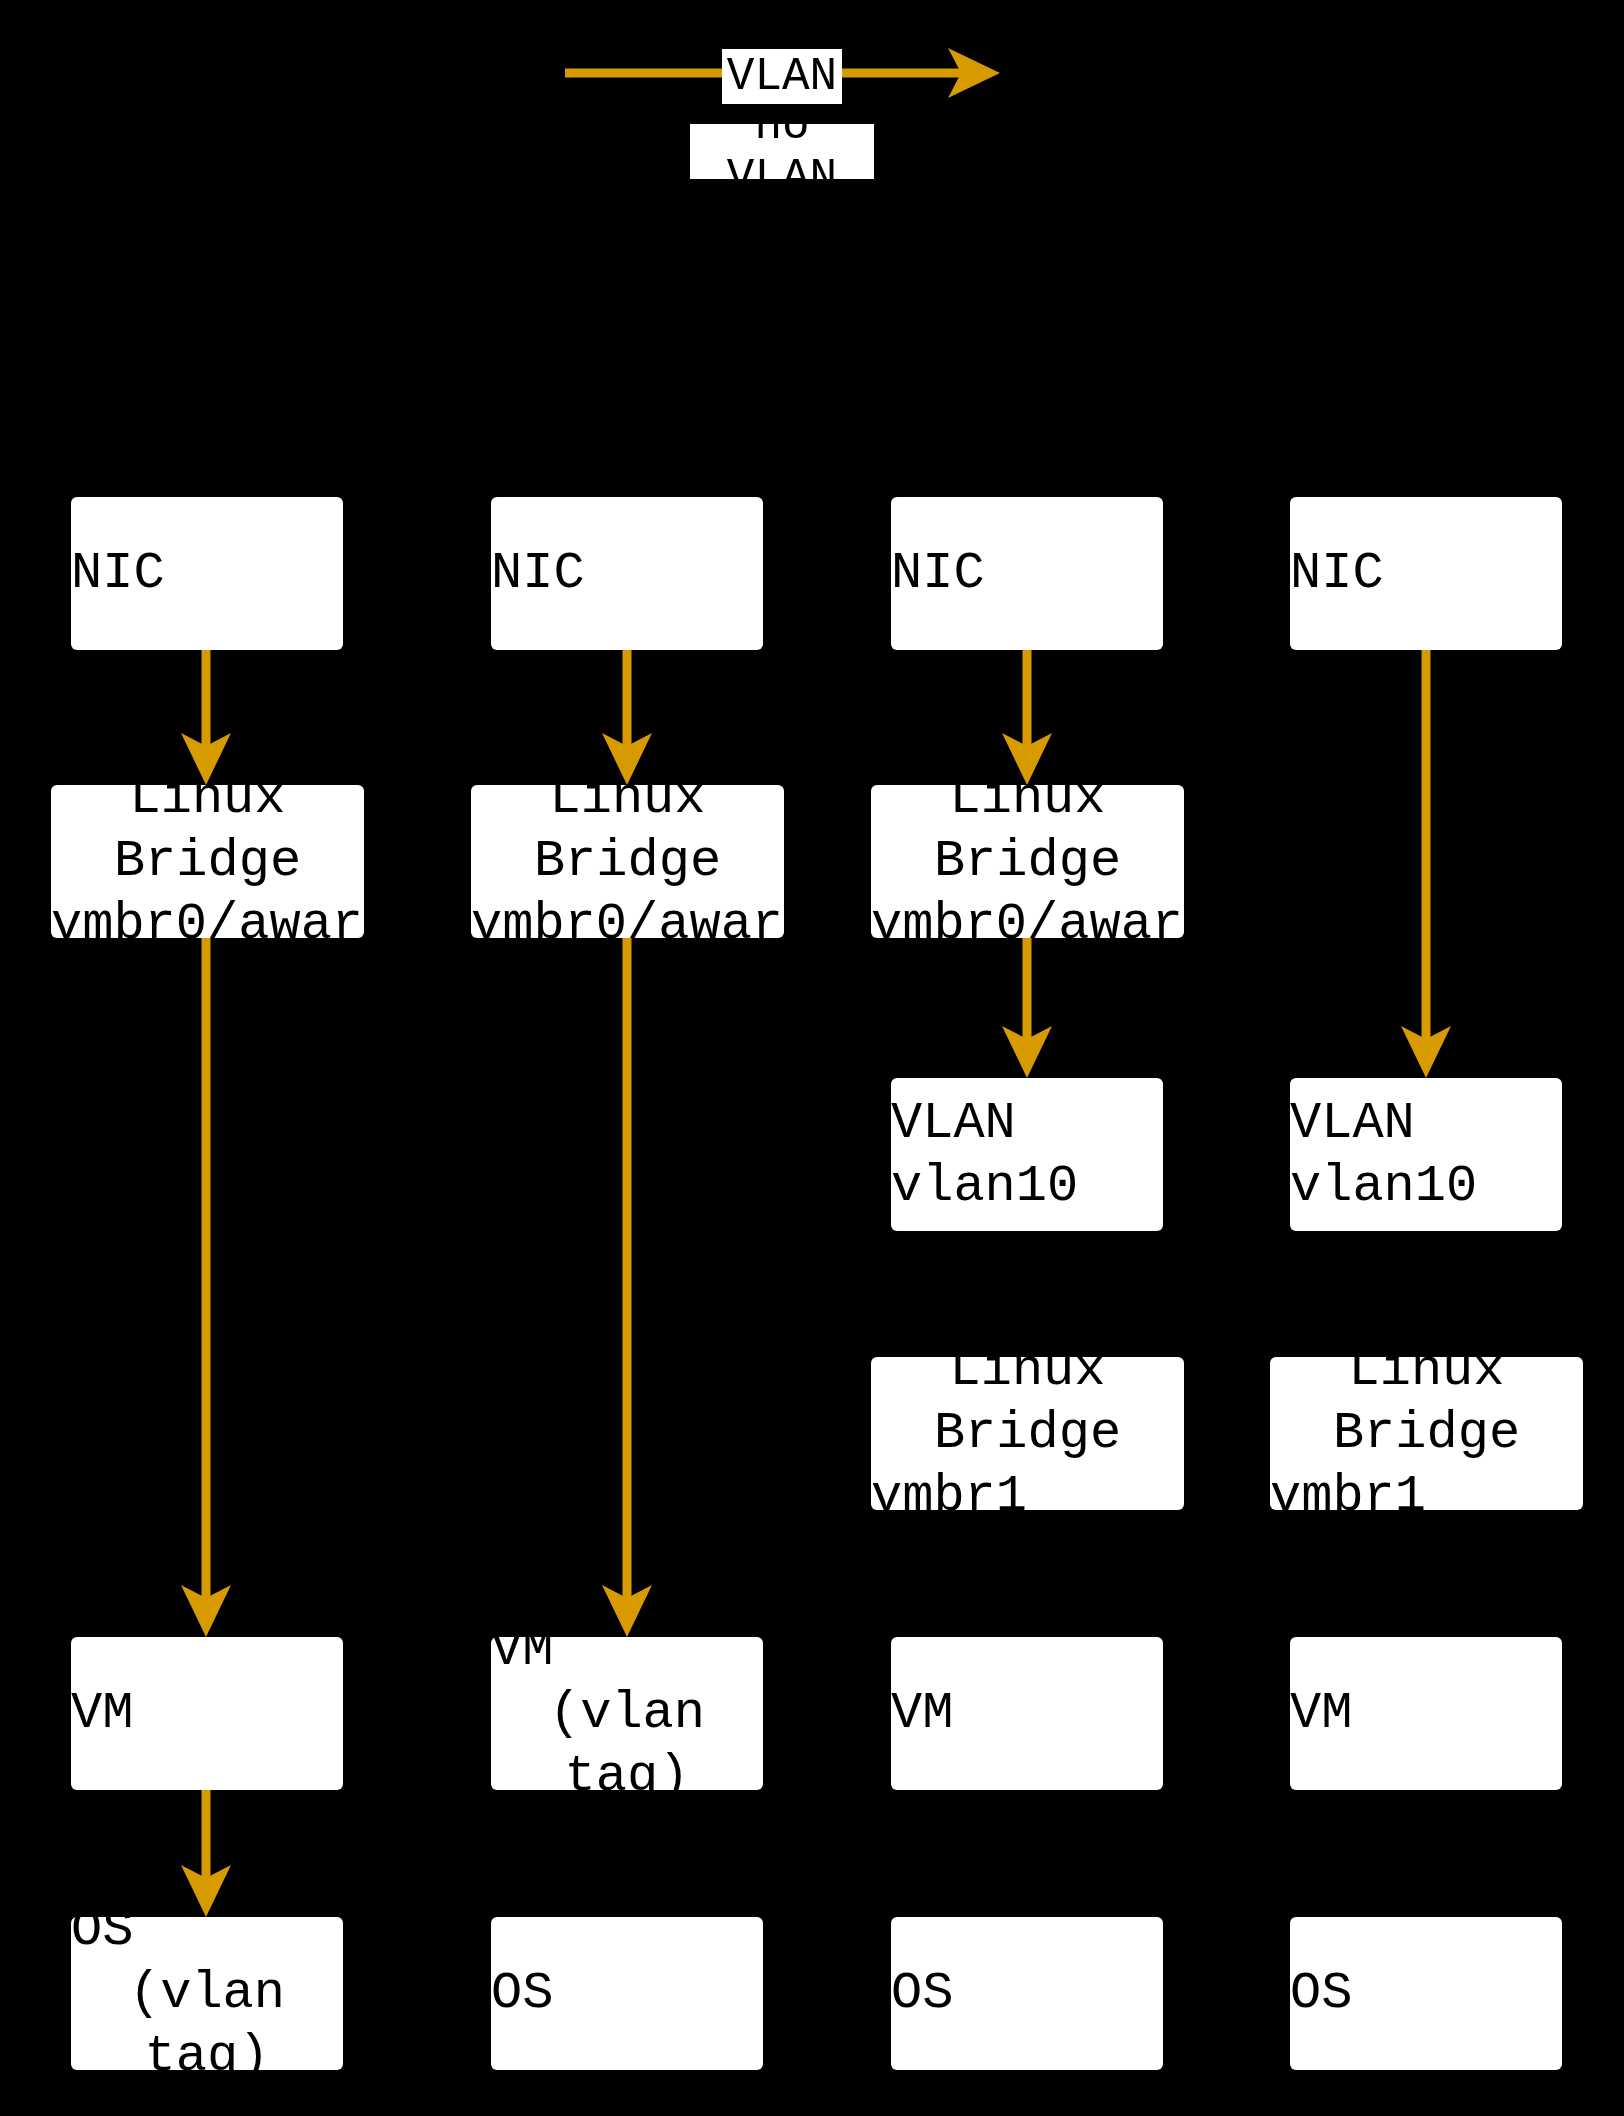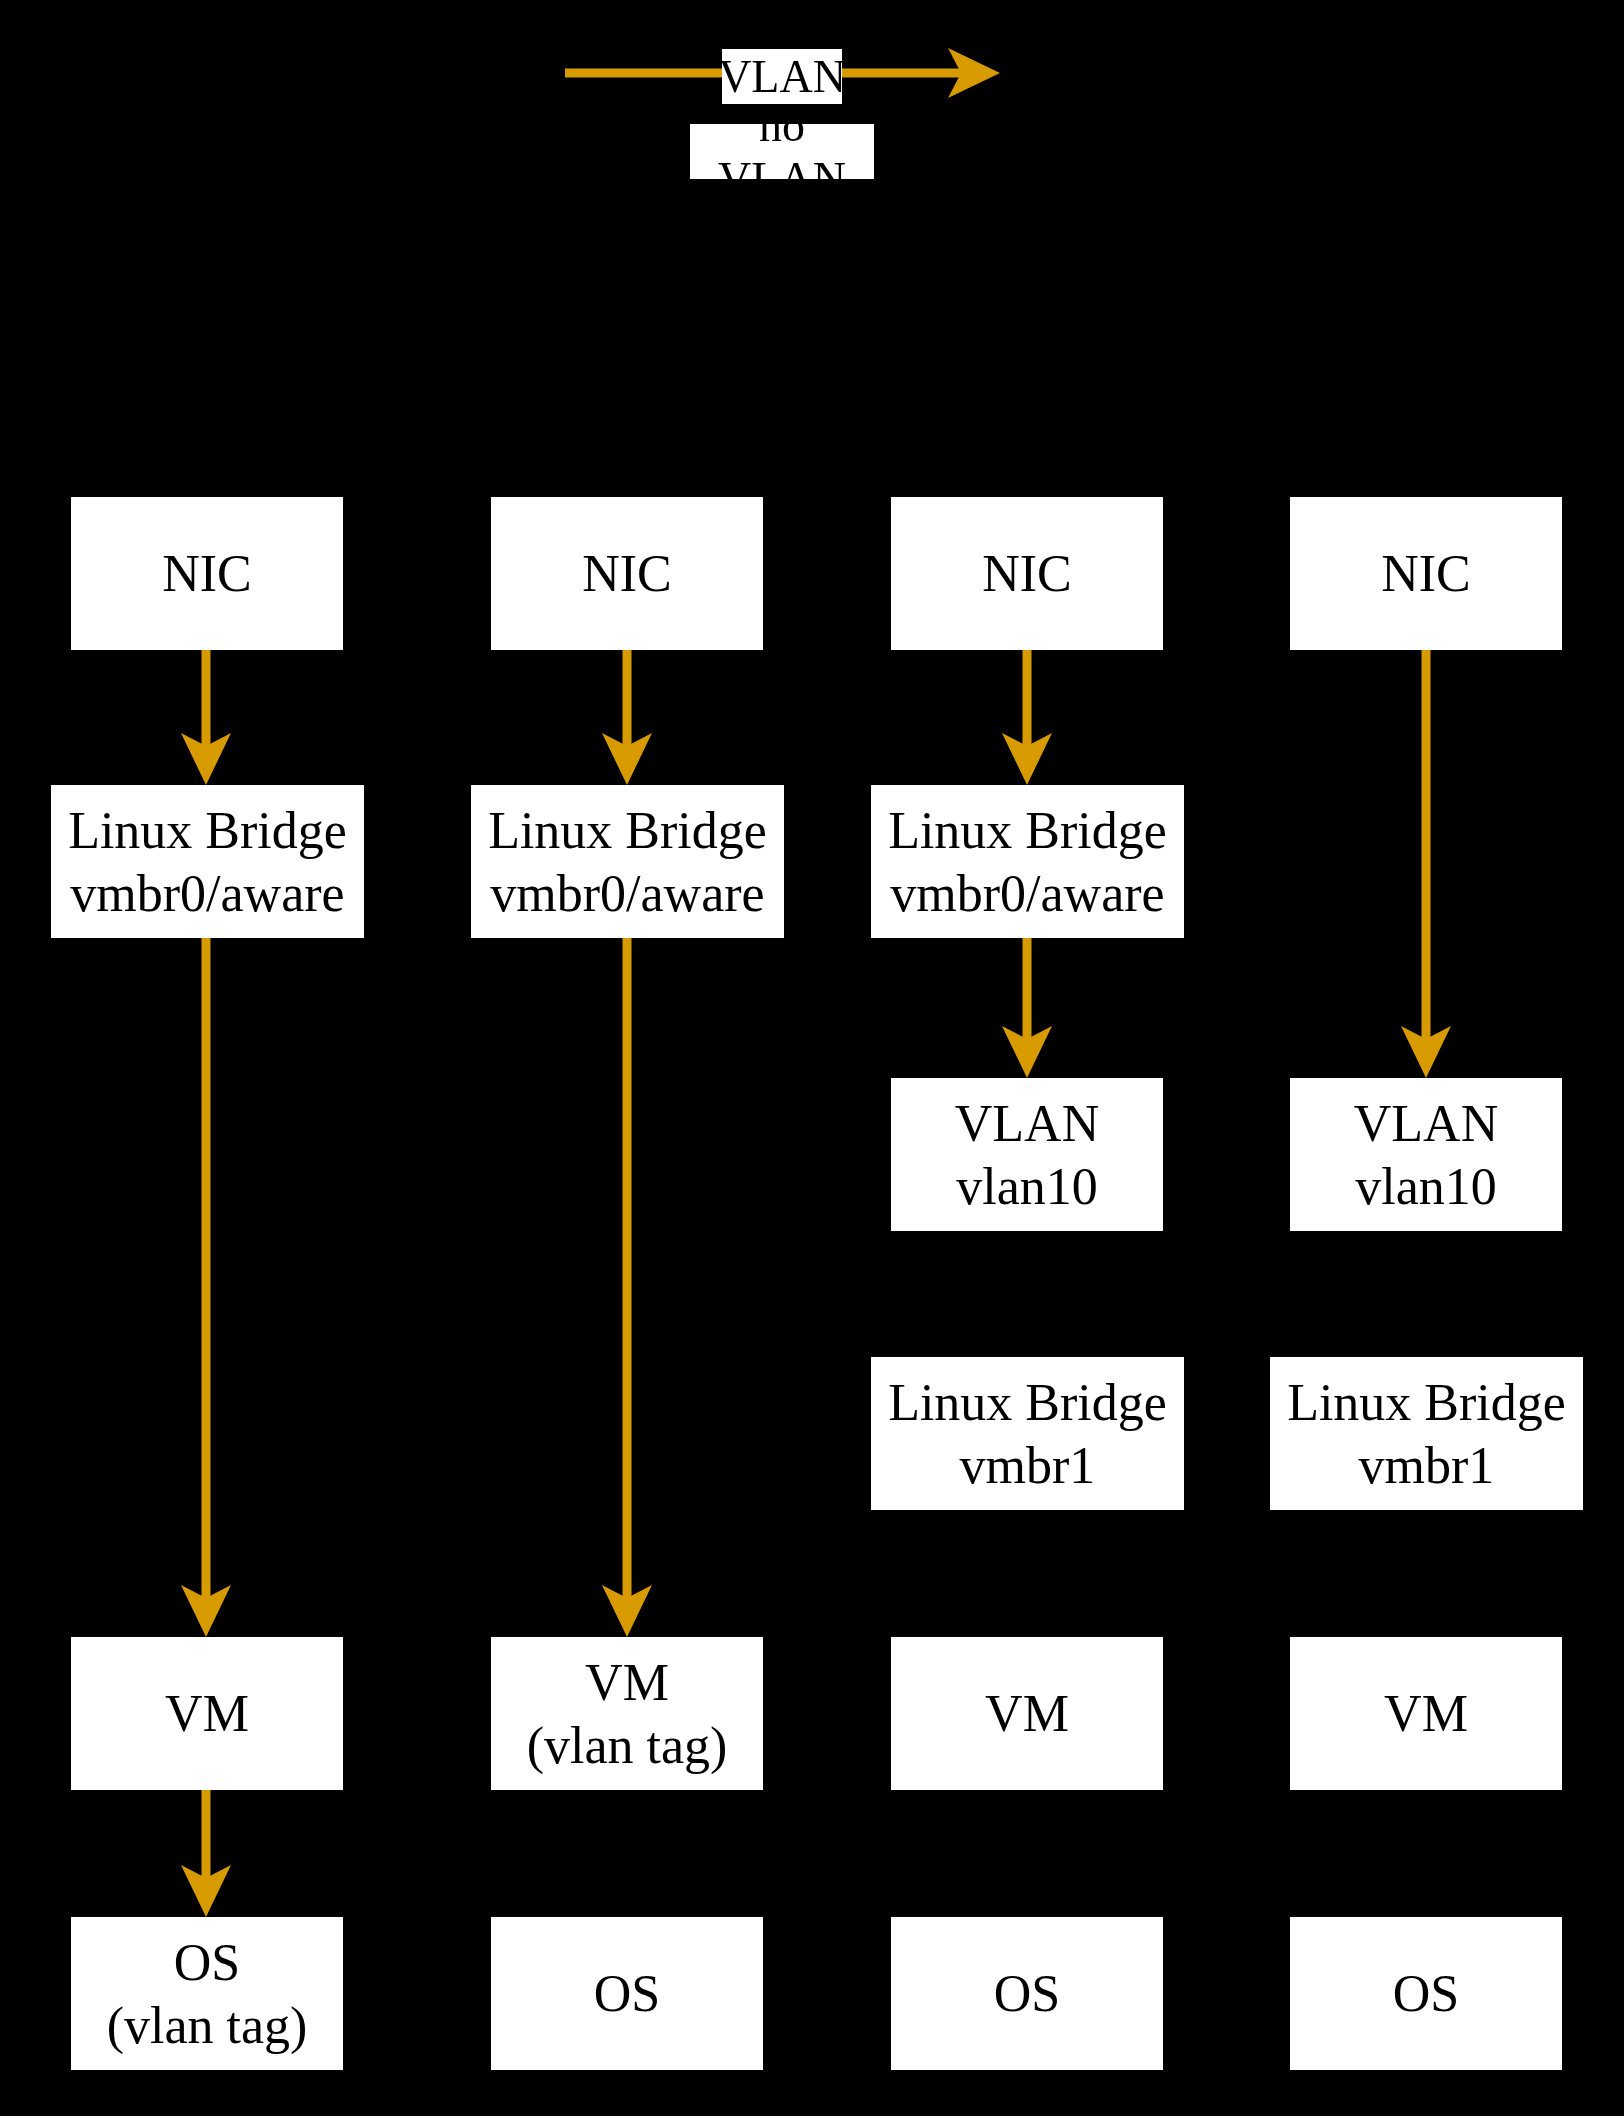--- a/index.html
+++ b/index.html
@@ -1,39 +1,40 @@
 <!DOCTYPE html>
 <html style="--bg: #000000; --arrow: #D79B00; --node-fill: #FFFFFF; --node-text: #000000;"><head>
 <meta charset="utf-8">
 <style>
   html, body { margin: 0; padding: 0; background: #000; }
   .canvas {
     position: relative;
     width: 1624px;
     height: 2112px;
     background: var(--bg, #000000);
-    font-family: Liberation Serif, serif;
+    font-family: Liberation Mono, monospace;
     overflow: hidden;
   }
   .arrows { position: absolute; left: 0; top: 0; }
   .arrow-stem { stroke: var(--arrow, #D79B00); stroke-width: 9; }
   .arrow-head { fill: var(--arrow, #D79B00); }
   .node {
     position: absolute;
     height: 153px;
     background: var(--node-fill, #ffffff);
     color: var(--node-text, #000000);
     display: flex;
     flex-direction: column;
-    align-items: center;
+    align-items: flex-start;
     justify-content: center;
     text-align: center;
     font-size: 52px;
     line-height: 63px;
     box-sizing: border-box;
+    border-radius: 6px;
   }
   .legend-label {
     position: absolute;
     height: 55px;
     background: var(--node-fill, #ffffff);
     color: var(--node-text, #000000);
     display: flex;
     align-items: center;
     justify-content: center;
     text-align: center;

